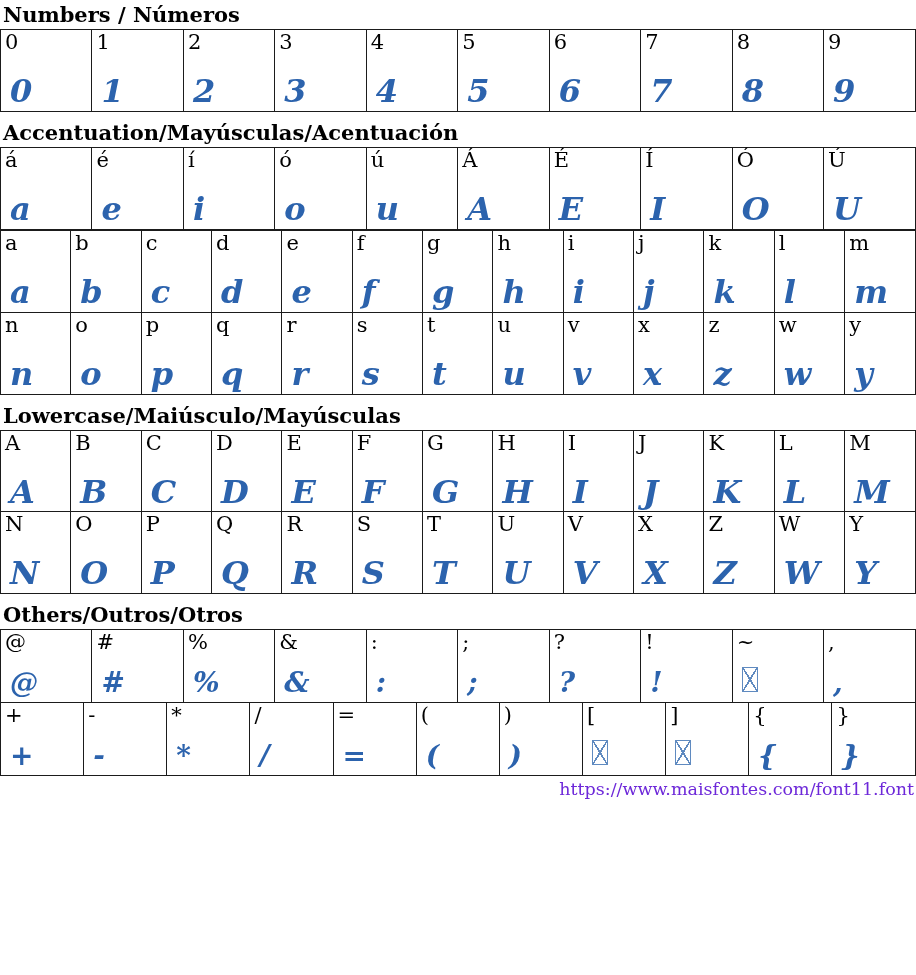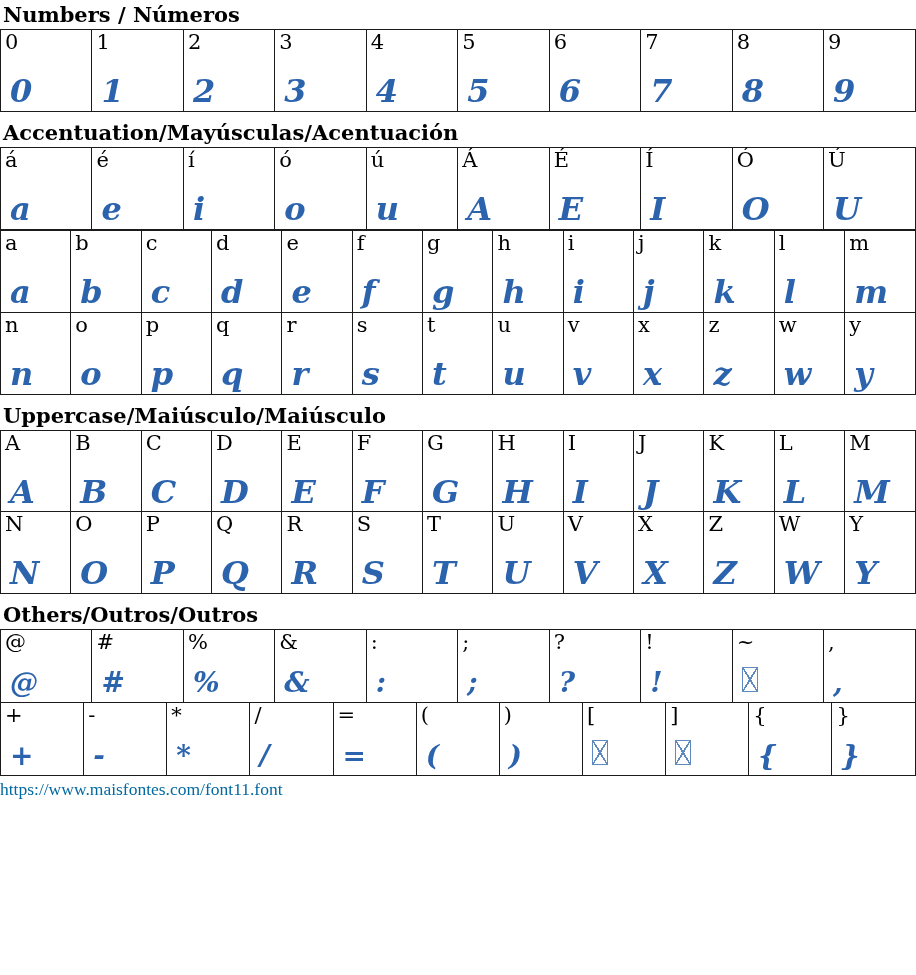--- a/index.html
+++ b/index.html
@@ -73,25 +73,24 @@
     display: inline-block;
     width: 16px;
     height: 25px;
     box-sizing: border-box;
     border: 1.6px solid #5f8ac0;
     background:
       linear-gradient(to top right,    transparent calc(50% - 0.8px), #5f8ac0 calc(50% - 0.8px), #5f8ac0 calc(50% + 0.8px), transparent calc(50% + 0.8px)),
       linear-gradient(to bottom right, transparent calc(50% - 0.8px), #5f8ac0 calc(50% - 0.8px), #5f8ac0 calc(50% + 0.8px), transparent calc(50% + 0.8px));
   }
   .footer {
-    text-align: left;
+    text-align: right;
     font-size: 17.5px;
     padding: 3px 2px 0 0;
-    color: #0369a1;
-    font-family: Liberation Serif, serif;
+    color: #6d28d9;
   }
 </style>
 </head>
 <body>
 
 <div class="page">
   <div id="sections">
       <div class="section">
         <div class="sec-title">Numbers / Números</div>
         <div class="frow">
@@ -286,21 +285,21 @@
             <div class="clabel">w</div>
             <div class="cglyph">w</div>
           </div>
           <div class="fcell">
             <div class="clabel">y</div>
             <div class="cglyph">y</div>
           </div>
         </div>
       </div>
       <div class="section">
-        <div class="sec-title">Uppercase/Maiúsculo/Maiúsculo</div>
+        <div class="sec-title">Lowercase/Maiúsculo/Mayúsculas</div>
         <div class="frow">
           <div class="fcell">
             <div class="clabel">A</div>
             <div class="cglyph">A</div>
           </div>
           <div class="fcell">
             <div class="clabel">B</div>
             <div class="cglyph">B</div>
           </div>
           <div class="fcell">
@@ -397,21 +396,21 @@
             <div class="clabel">W</div>
             <div class="cglyph">W</div>
           </div>
           <div class="fcell">
             <div class="clabel">Y</div>
             <div class="cglyph">Y</div>
           </div>
         </div>
       </div>
       <div class="section">
-        <div class="sec-title">Others/Outros/Outros</div>
+        <div class="sec-title">Others/Outros/Otros</div>
         <div class="frow">
           <div class="fcell">
             <div class="clabel">@</div>
             <div class="cglyph">@</div>
           </div>
           <div class="fcell">
             <div class="clabel">#</div>
             <div class="cglyph">#</div>
           </div>
           <div class="fcell">

